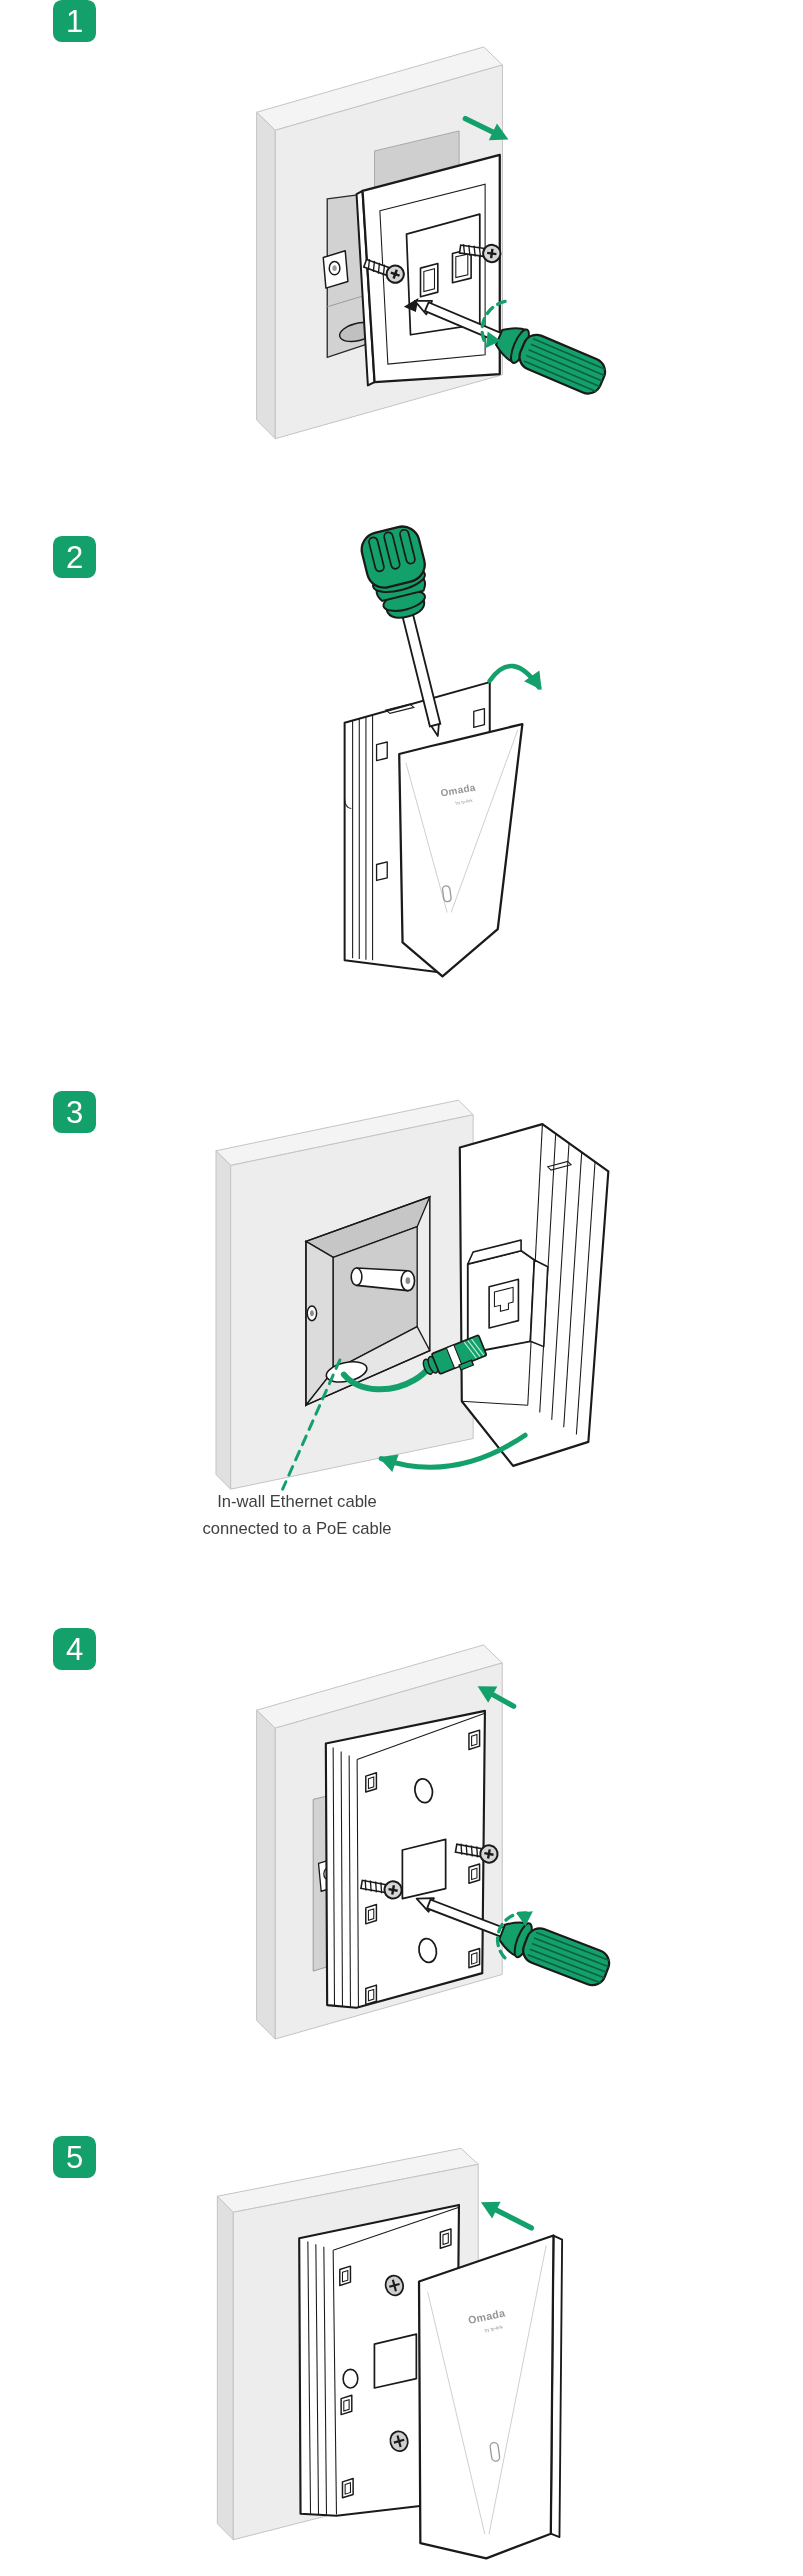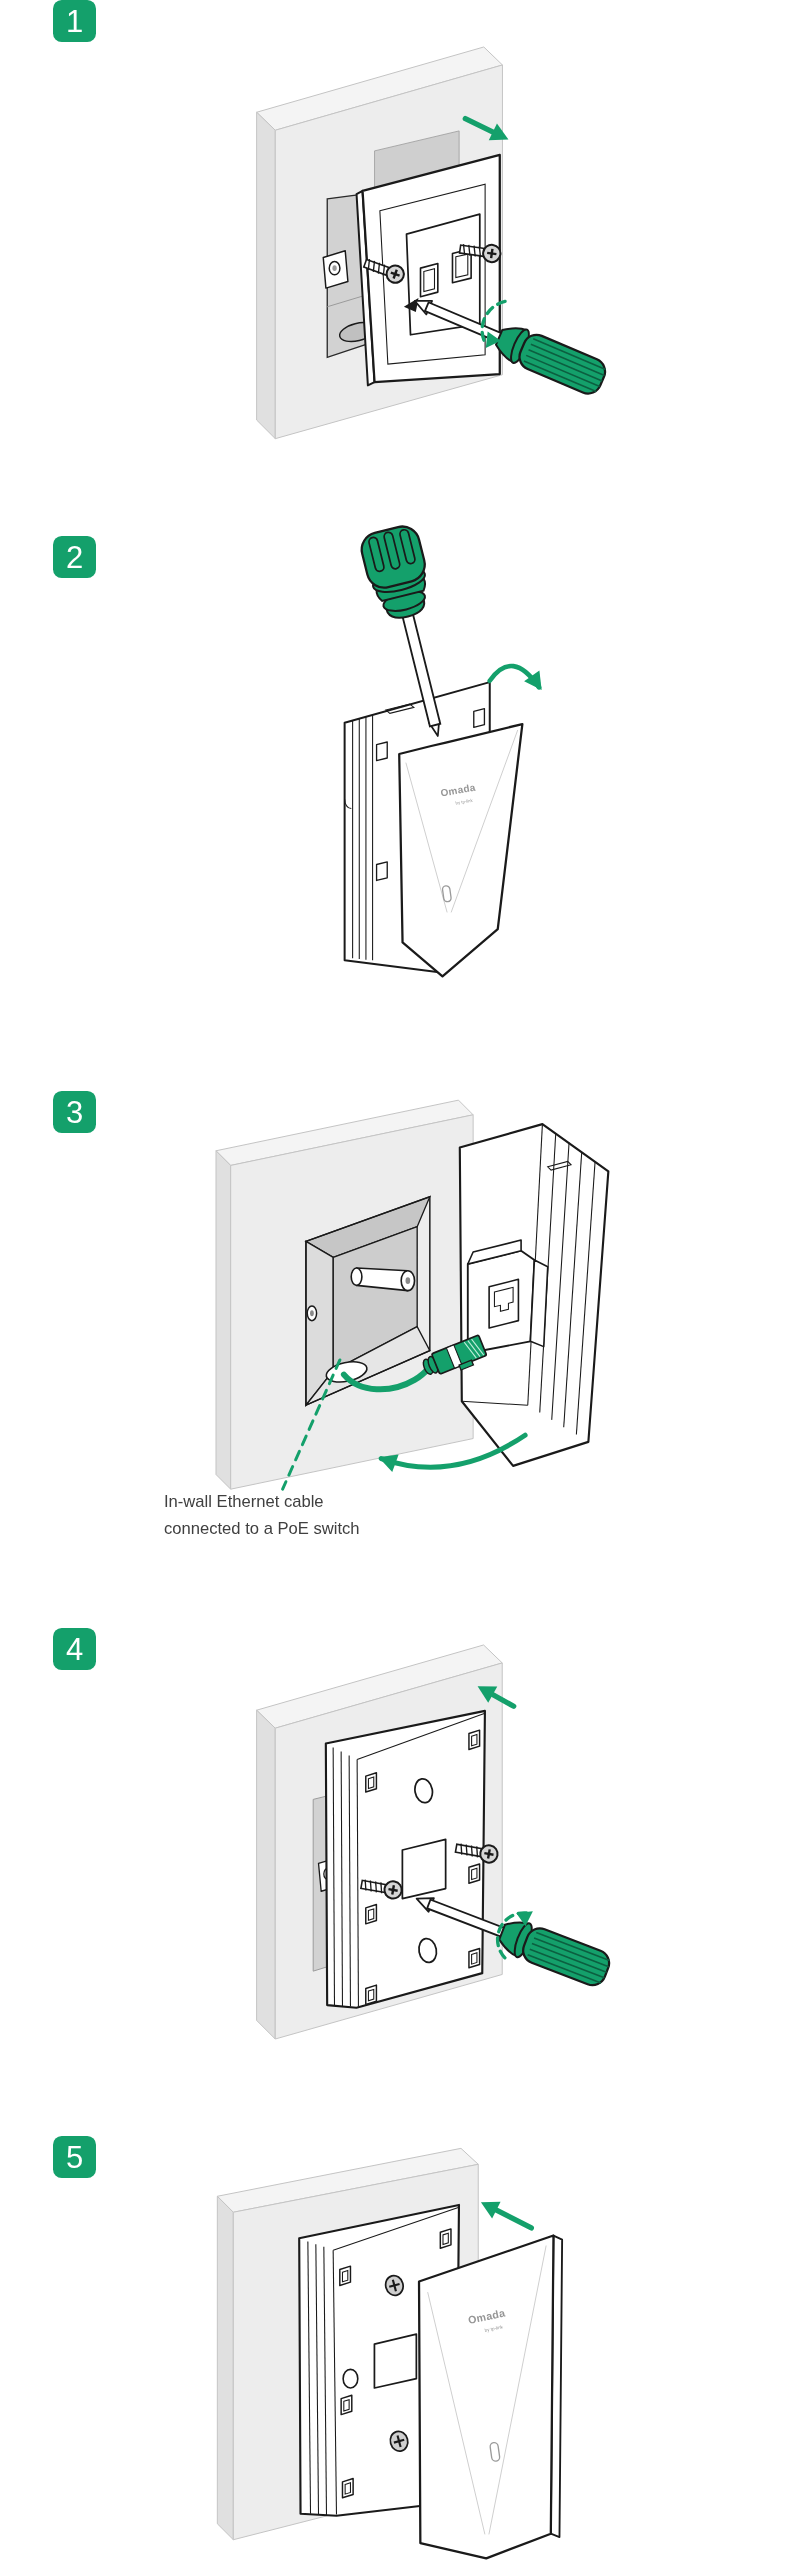--- a/index.html
+++ b/index.html
@@ -7,21 +7,21 @@
     position:relative;width:803px;height:2576px;background:#fff;overflow:hidden;
     font-family:"Liberation Sans", sans-serif;
   }
   .badge{
     position:absolute;left:53px;width:43px;height:42px;border-radius:8.7px;
     background:#14a06b;color:#fff;display:flex;align-items:center;justify-content:center;
     font-size:31px;font-weight:400;line-height:1;
   }
   .illus{position:absolute;}
   .caption{
-    position:absolute;left:164px;top:1488px;width:266px;
+    position:absolute;left:164px;top:1488px;width:266px;text-align:center;
     font-size:16.6px;line-height:27px;color:#404040;
   }
   svg{display:block;overflow:visible;}
   .outline{stroke:#1a1a1a;stroke-linejoin:round;stroke-linecap:round;fill:#fff;}
   .thin{stroke:#1a1a1a;stroke-width:1.6;fill:none;}
   .wallstroke{stroke:#c4c4c4;stroke-width:1.5;stroke-linejoin:round;}
   .green{fill:#14a06b;}
   .greenline{stroke:#14a06b;fill:none;stroke-linecap:round;}
   .crease{stroke:#cfcfcf;stroke-width:1.5;fill:none;}
 </style>
@@ -230,21 +230,21 @@
       <path class="greenline" stroke-width="7.5" d="M458,515 Q350,588 242,550"></path>
       <g transform="translate(238,548) rotate(200)">
           <polygon class="green" points="0,0 -27,-14 -27,14"></polygon>
         </g>
     </g>
 
     <line x1="180" y1="402" x2="94" y2="596" class="greenline" stroke-width="4.5" stroke-dasharray="14 11"></line>
   </svg>
   <div class="caption">
     <div>In-wall Ethernet cable</div>
-    <div>connected to a PoE switch</div>
+    <div>connected to a PoE cable</div>
   </div>
 
   <div class="badge" style="top:1628px">
     <span>4</span>
   </div>
   <svg class="illus" style="left:220px;top:1625px" width="426" height="426" viewBox="0 0 640 640">
     <g>
       <polygon class="wallstroke" fill="#f4f4f4" points="55,128 396,30 424,57 83,155"></polygon>
       <polygon class="wallstroke" fill="#e0e0e0" points="55,128 83,155 83,622 55,594"></polygon>
       <polygon class="wallstroke" fill="#ededed" points="83,155 424,57 424,525 83,622"></polygon>

